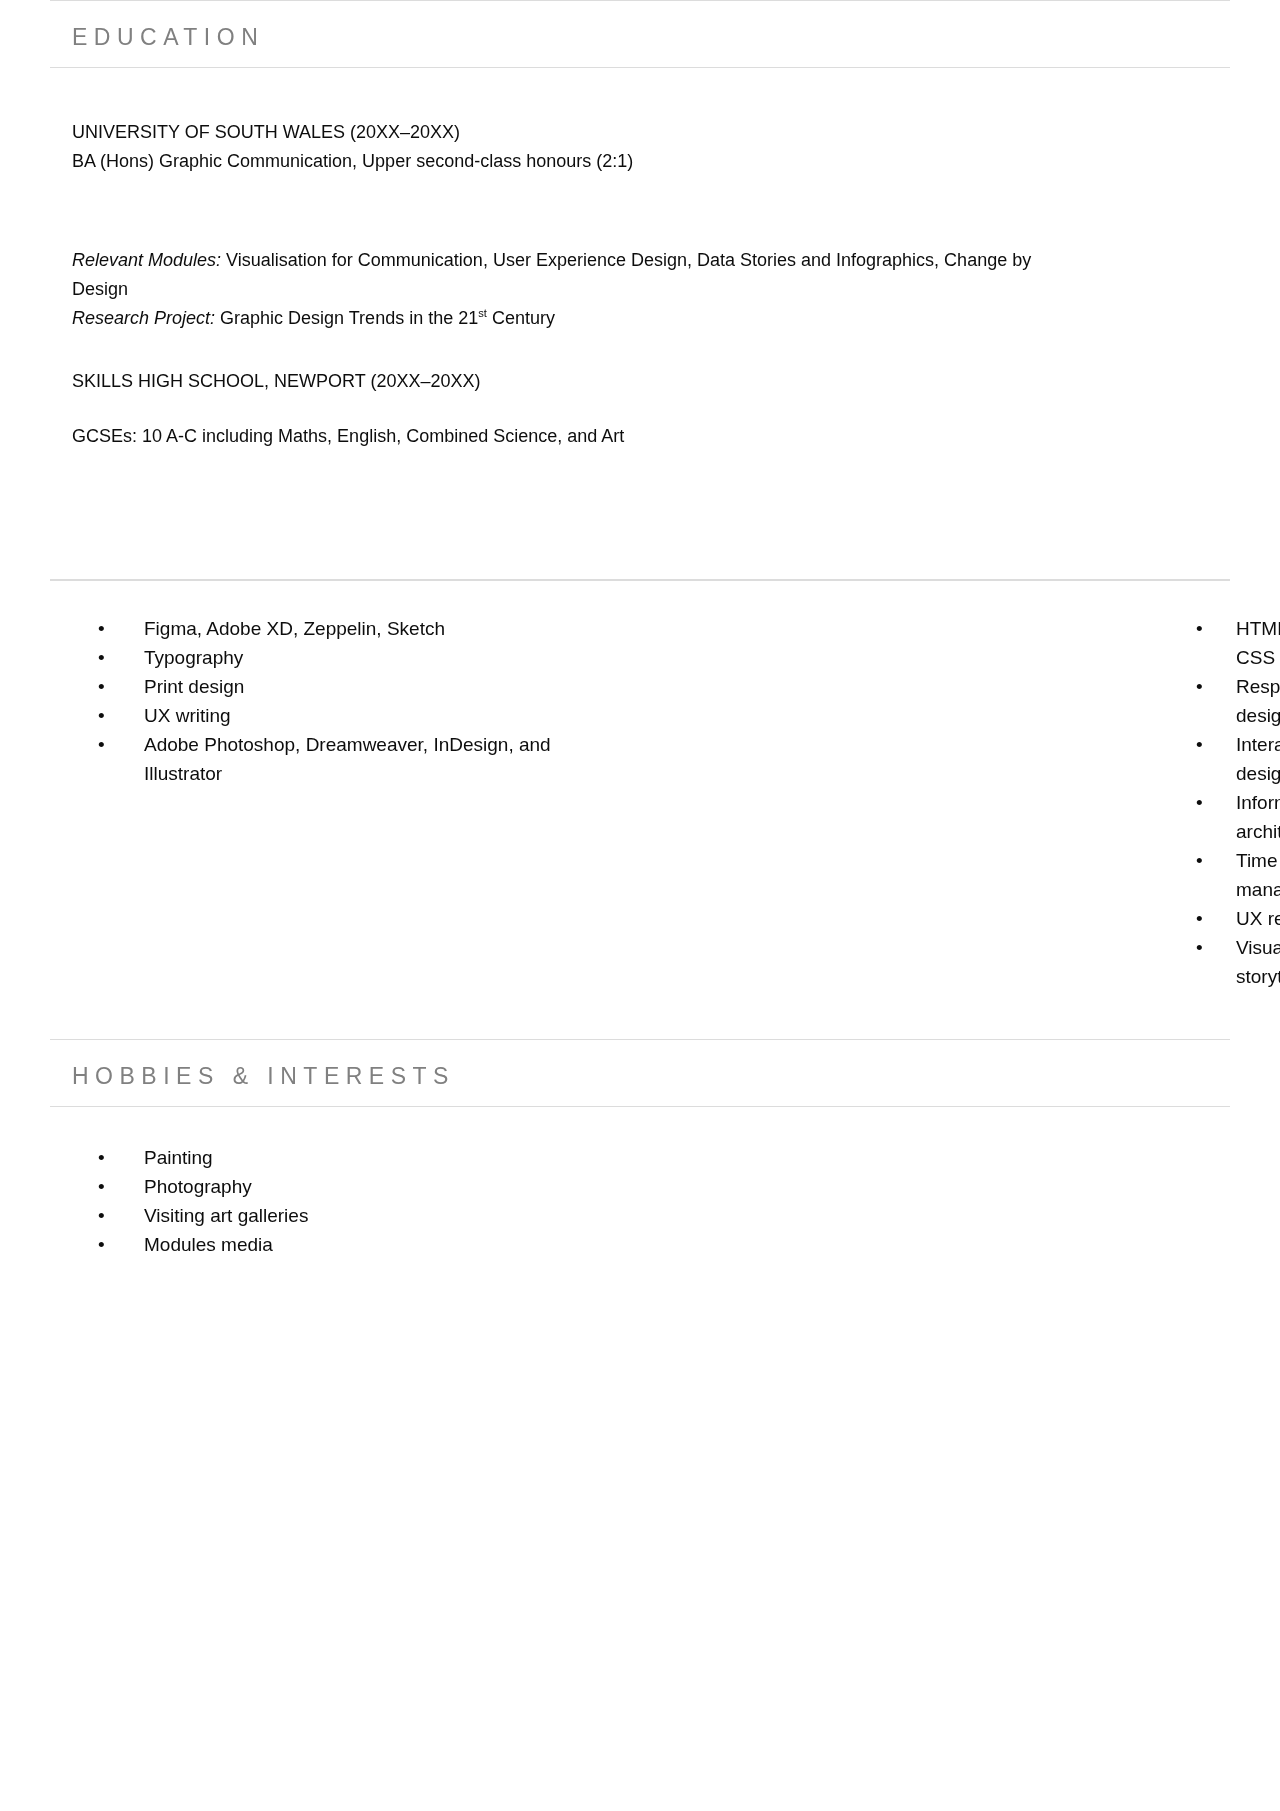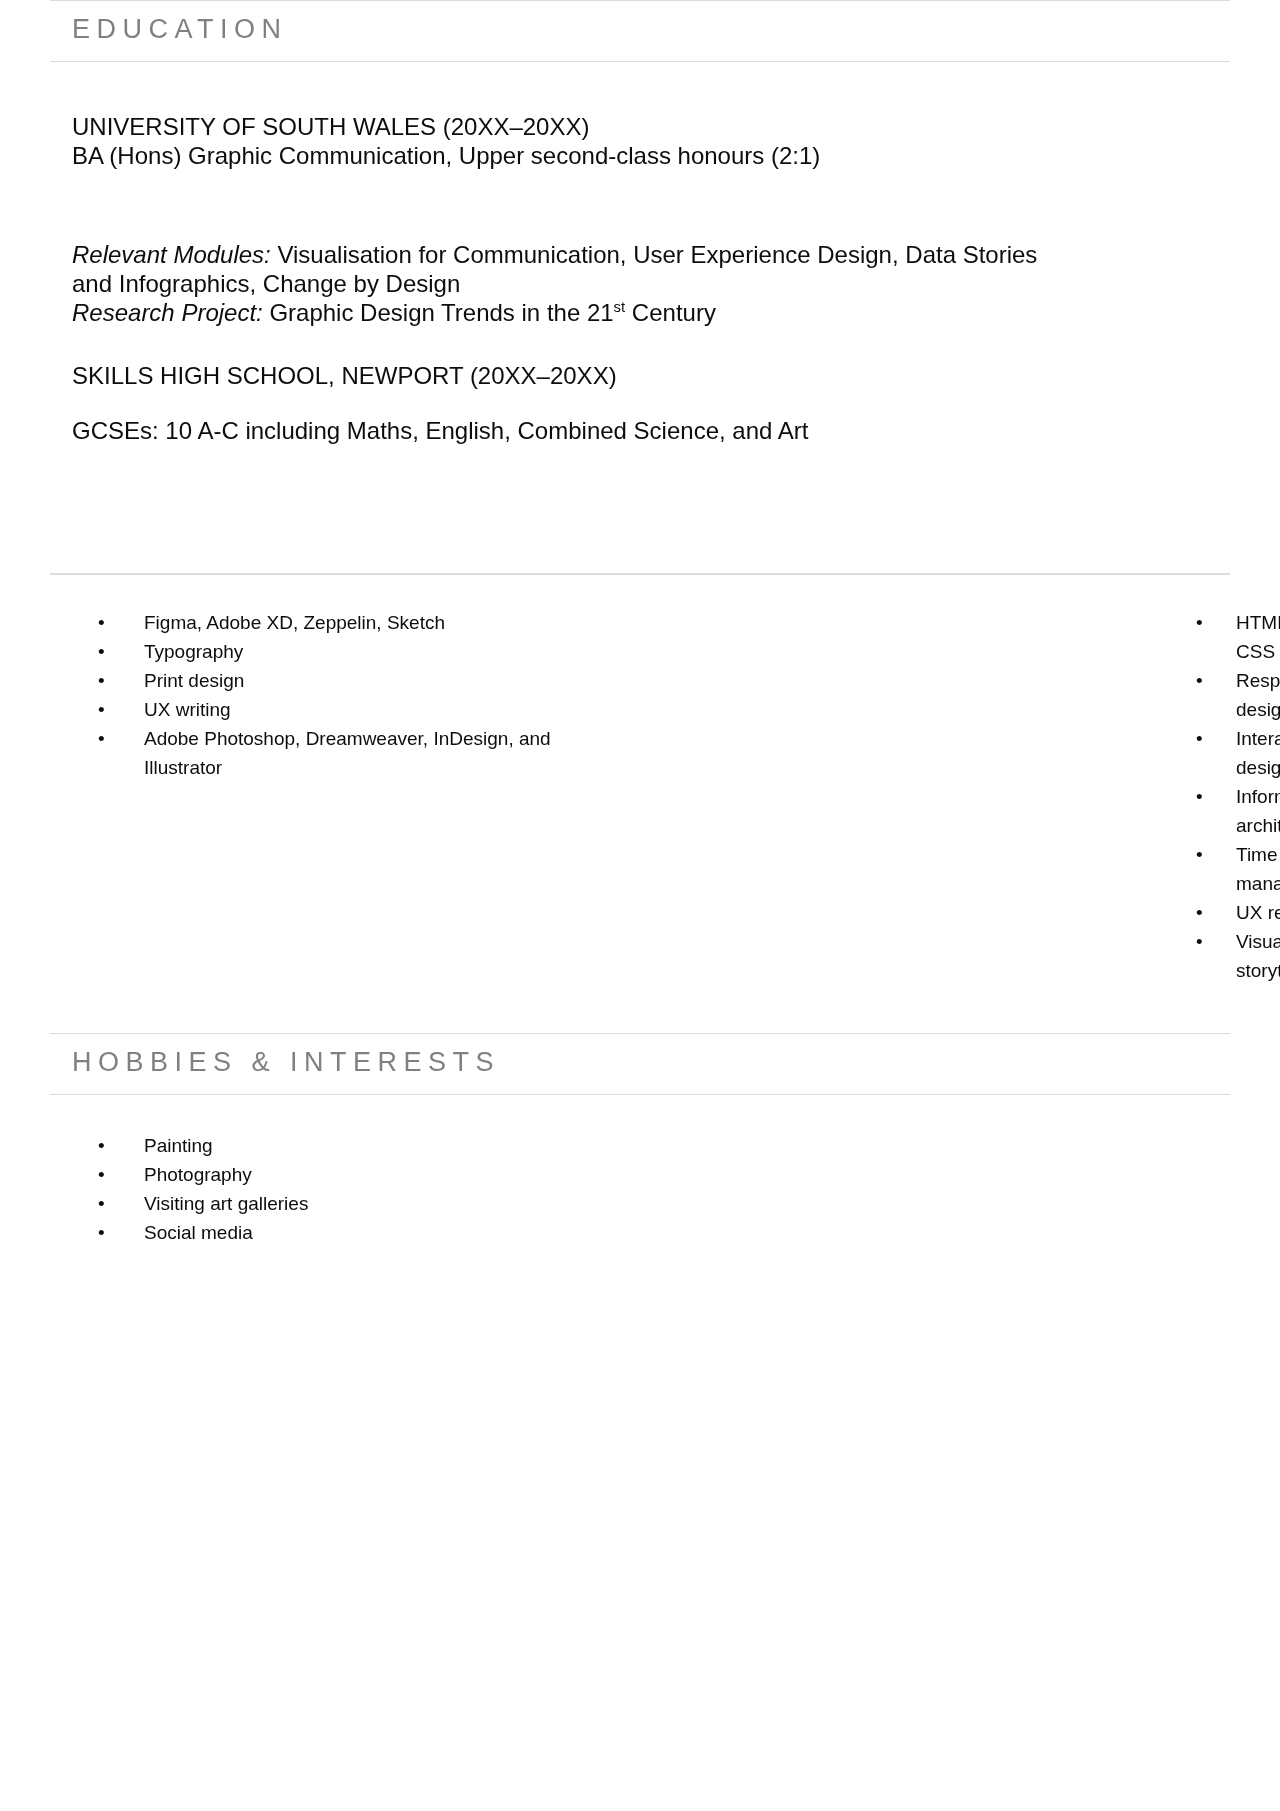--- a/index.html
+++ b/index.html
@@ -27,33 +27,33 @@
   
   .section {
     position: relative;
   }
   .rule {
     height: 1px;
     background: #dcdcdc;
     width: 100%;
   }
   .section-title {
-    font-size: 27px;
+    font-size: 23px;
     letter-spacing: 6.5px;
     color: #808080;
     font-weight: 400;
-    padding: 15px 0 18px 22px;
+    padding: 25px 0 18px 22px;
     line-height: 1.0;
     white-space: nowrap;
   }
 
   
   .edu-body {
     padding: 50px 0 0 22px;
-    font-size: 24px;
+    font-size: 18px;
     line-height: 29px;
     color: #0d0d0d;
   }
   .para {
     margin: 0;
   }
   .gap-sm { height: 26px; }
   .gap-md { height: 34px; }
   .italic {
     font-style: italic;
@@ -188,18 +188,18 @@
   <div class="section">
     <div class="rule"></div>
     <div class="section-title">HOBBIES &amp; INTERESTS</div>
     <div class="rule"></div>
 
     <div class="hobbies-wrap">
       <ul class="bullets">
         <li><span class="bullet-dot">•</span><span>Painting</span></li>
         <li><span class="bullet-dot">•</span><span>Photography</span></li>
         <li><span class="bullet-dot">•</span><span>Visiting art galleries</span></li>
-        <li><span class="bullet-dot">•</span><span>Social media</span></li>
+        <li><span class="bullet-dot">•</span><span>Modules media</span></li>
       </ul>
     </div>
   </div>
 
 </div>
 
 </body></html>

